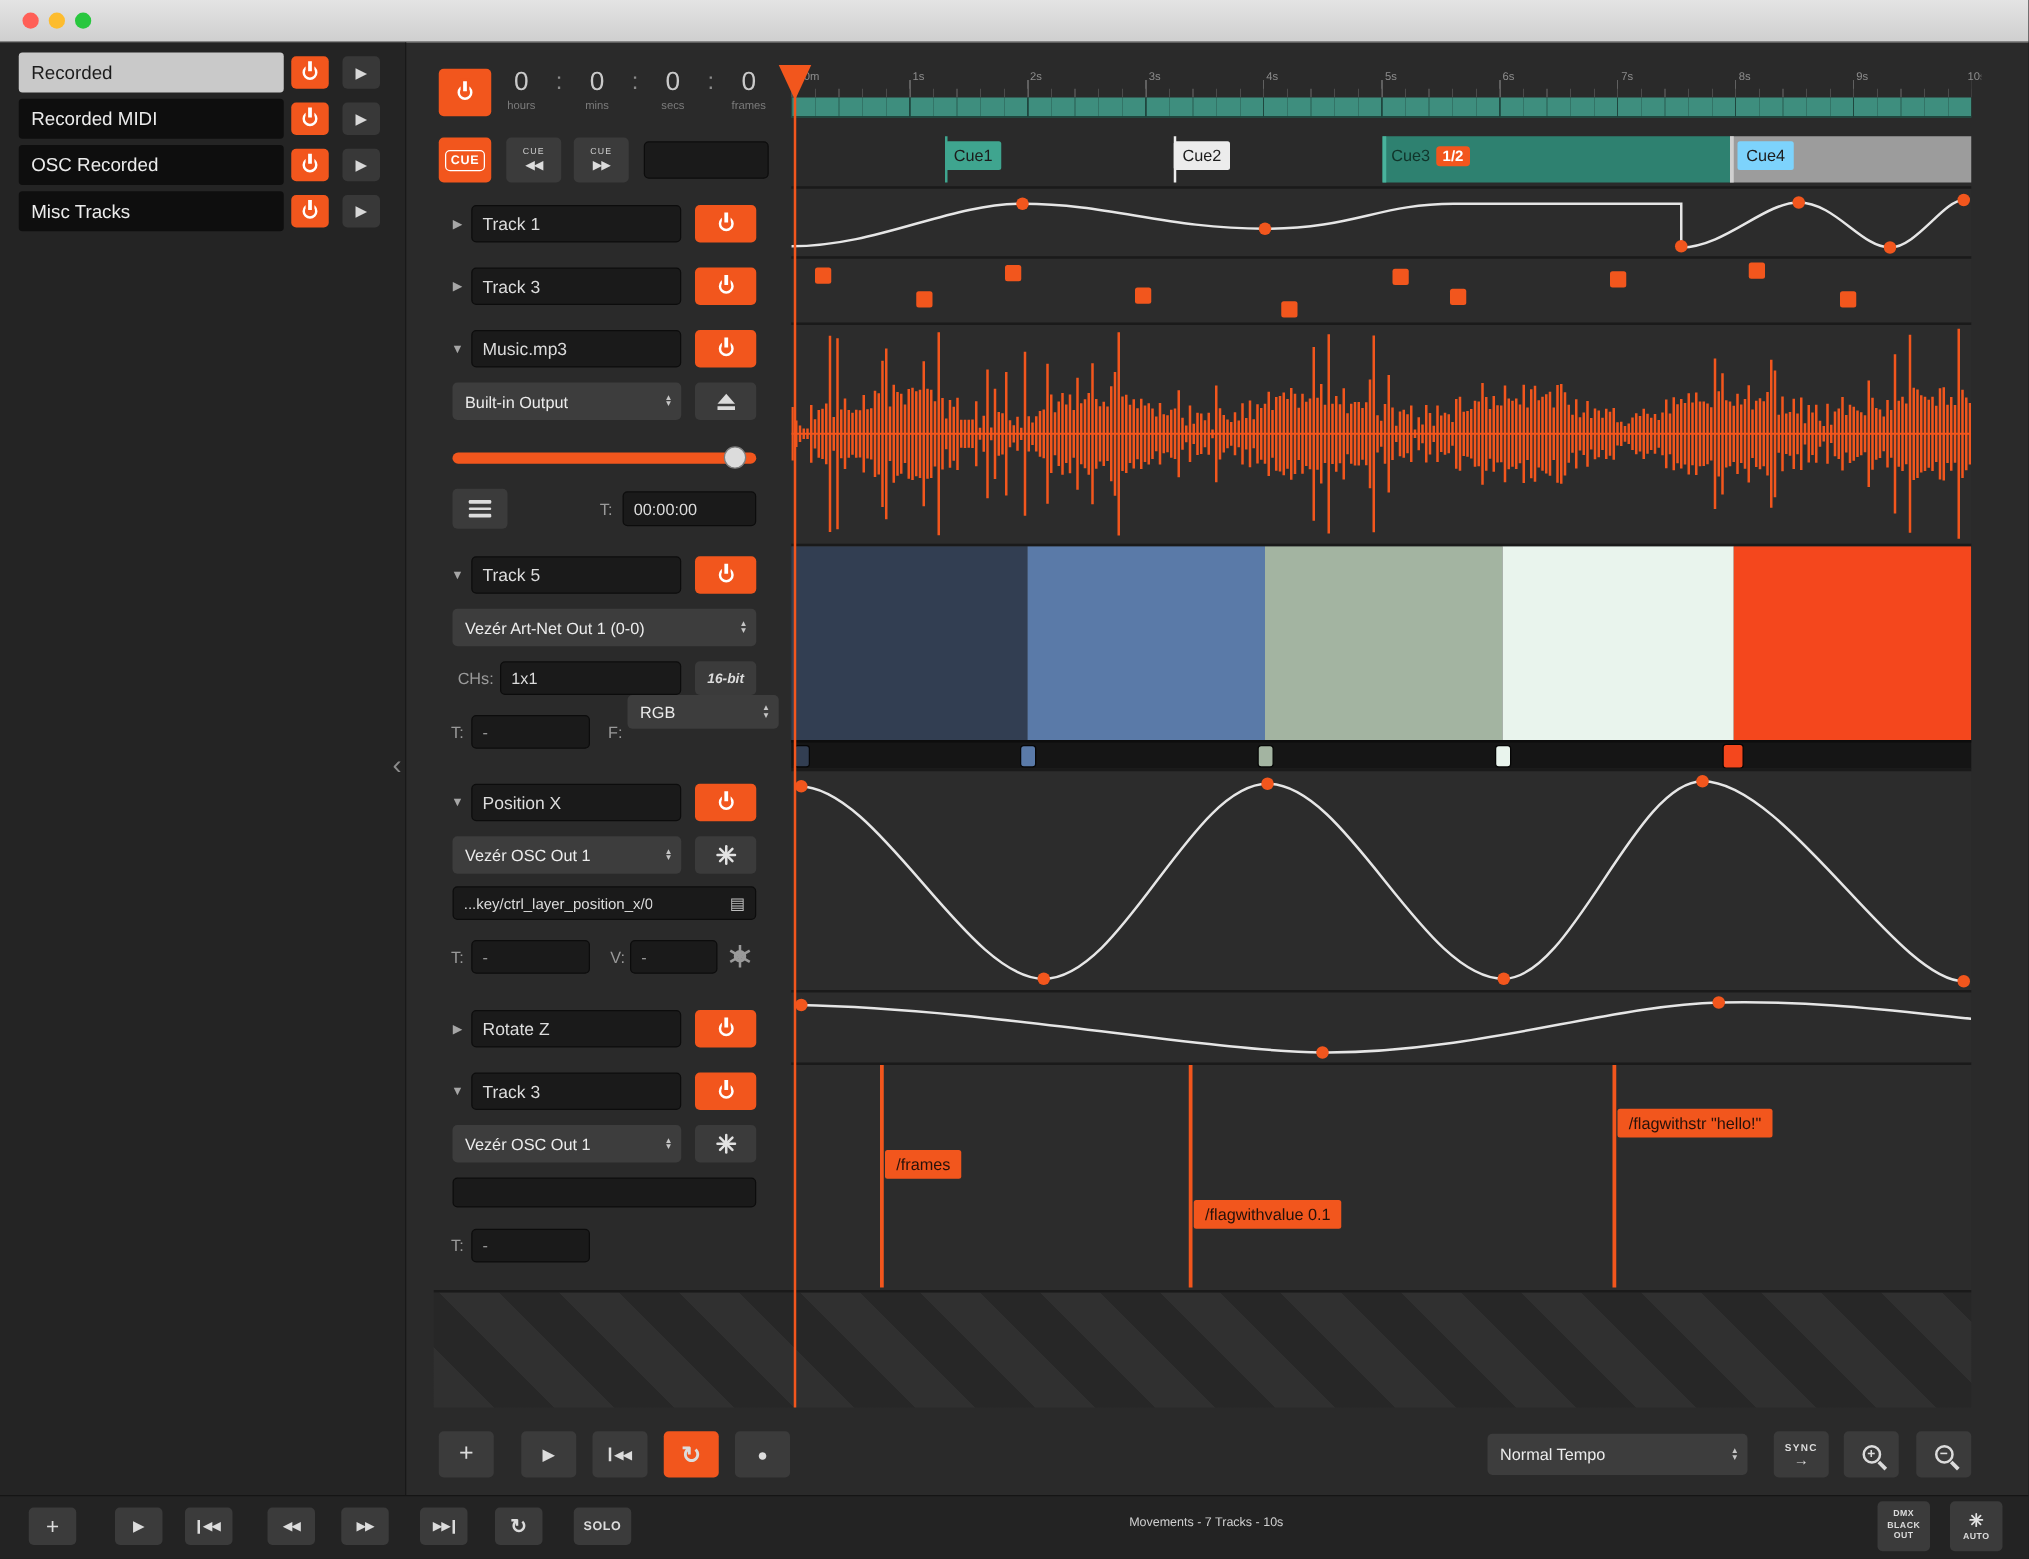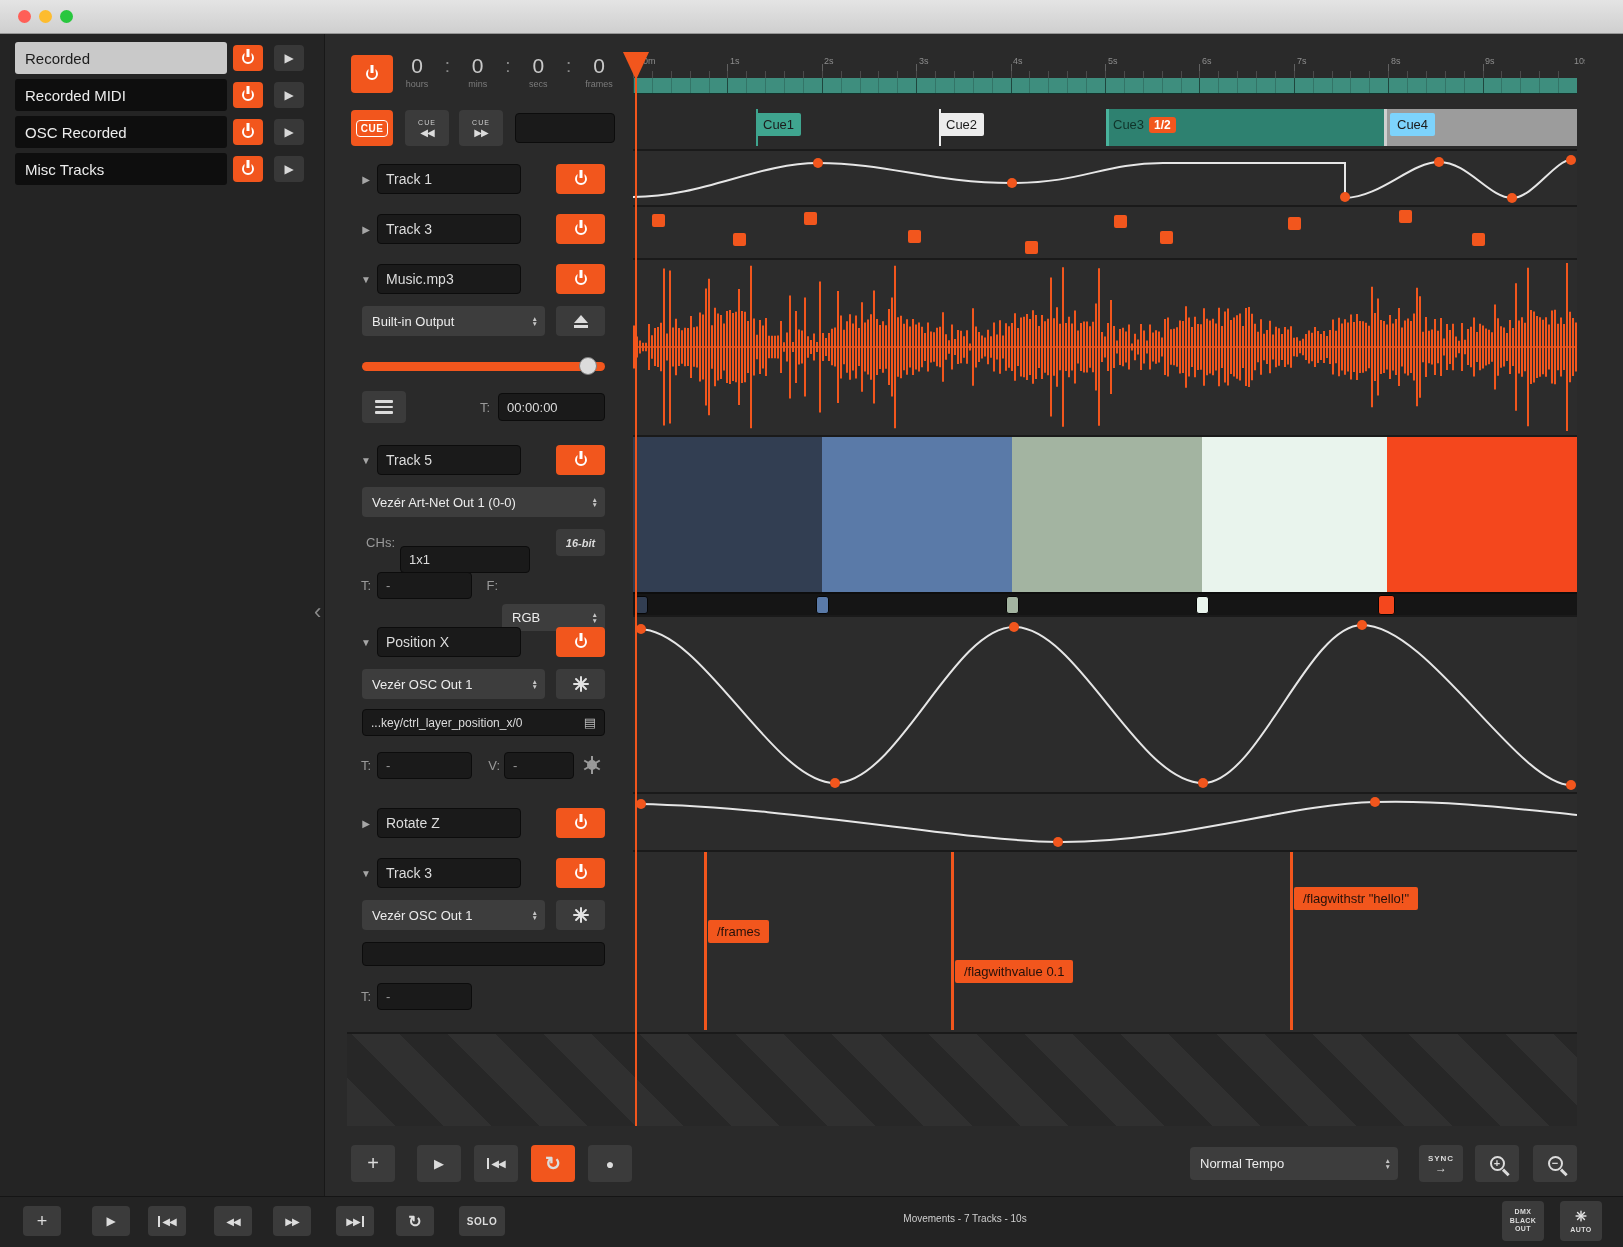--- a/index.html
+++ b/index.html
@@ -29,21 +29,21 @@
   .dropdown{position:absolute;background:#3d3d3d;border-radius:4px;color:#ececec;display:flex;align-items:center;
             padding:0 7px 0 10px;font-size:13px;overflow:hidden;white-space:nowrap}
   .dropdown .txt{flex:1;overflow:hidden}
   .label{position:absolute;color:#9a9a9a;font-size:13px;display:flex;align-items:center;justify-content:flex-end}
   .dim{color:#9a9a9a}
   .updown{display:inline-flex;flex-direction:column;align-items:center;margin-left:6px;flex:none}
   .updown span{font-size:6.5px;line-height:5.5px;color:#c6c6c6}
   .power-icon{position:relative;width:12px;height:12px;border:2px solid #fff;border-radius:50%;display:inline-block}
   .power-icon::after{content:"";position:absolute;left:50%;top:-5px;transform:translateX(-50%);width:3px;height:8px;background:#fff;box-shadow:0 0 0 2px var(--accent)}
   .tri{position:absolute;left:358px;width:16px;height:30px;color:#a6a6a6;font-size:10px;display:flex;align-items:center;justify-content:center}
-  .hdr-name{left:377px;width:144px;height:30px;font-size:14px}
+  .hdr-name{left:377px;width:168px;height:30px;font-size:14px}
   .hdr-pwr{left:556px;width:49px;height:30px}
   .eject-icon{position:relative;width:16px;height:13px;display:inline-block}
   .eject-icon::before{content:"";position:absolute;top:0;left:1px;border-left:7px solid transparent;border-right:7px solid transparent;border-bottom:8px solid #dcdcdc}
   .eject-icon::after{content:"";position:absolute;left:1px;bottom:0;width:14px;height:3px;background:#dcdcdc}
   .menu-icon{display:inline-flex;flex-direction:column;gap:3px;width:18px}
   .menu-icon i{height:2.5px;background:#dcdcdc;border-radius:1px}
   .burst-icon{position:relative;width:16px;height:16px;display:inline-block;flex:none}
   .burst-icon i{position:absolute;left:7px;top:0;width:2px;height:16px;background:#e2e2e2;border-radius:1px}
   .burst-icon i:nth-child(2){transform:rotate(45deg)}
   .burst-icon i:nth-child(3){transform:rotate(90deg)}
@@ -246,26 +246,26 @@
       <span class="power-icon"></span>
     </div>
   <div class="dropdown" style="left:362px;top:487px;width:243px;height:30px">
     <span class="txt">Vezér Art-Net Out 1 (0-0)</span>
     <span class="updown">
         <span>▲</span>
         <span>▼</span>
       </span>
   </div>
   <div class="label" style="left:347px;top:529px;width:48px;height:27px">CHs:</div>
-  <div class="field" style="left:400px;top:546px;width:130px;height:27px">1x1</div>
+  <div class="field" style="left:400px;top:529px;width:145px;height:27px">1x1</div>
   <div class="btn" style="left:556px;top:529px;width:49px;height:27px;font-style:italic;font-weight:bold;font-size:11px">16-bit</div>
   <div class="label" style="left:351px;top:572px;width:20px;height:27px">T:</div>
   <div class="field dim" style="left:377px;top:572px;width:95px;height:27px">-</div>
   <div class="label" style="left:478px;top:572px;width:20px;height:27px">F:</div>
-  <div class="dropdown" style="left:502px;top:604px;width:103px;height:27px">
+  <div class="dropdown" style="left:502px;top:556px;width:121px;height:27px">
     <span class="txt">RGB</span>
     <span class="updown">
         <span>▲</span>
         <span>▼</span>
       </span>
   </div>
 
   <span class="tri" style="top:627px">▼</span>
   <div class="field hdr-name" style="top:627px">Position X</div>
   <div class="btn orange hdr-pwr" style="top:627px">

